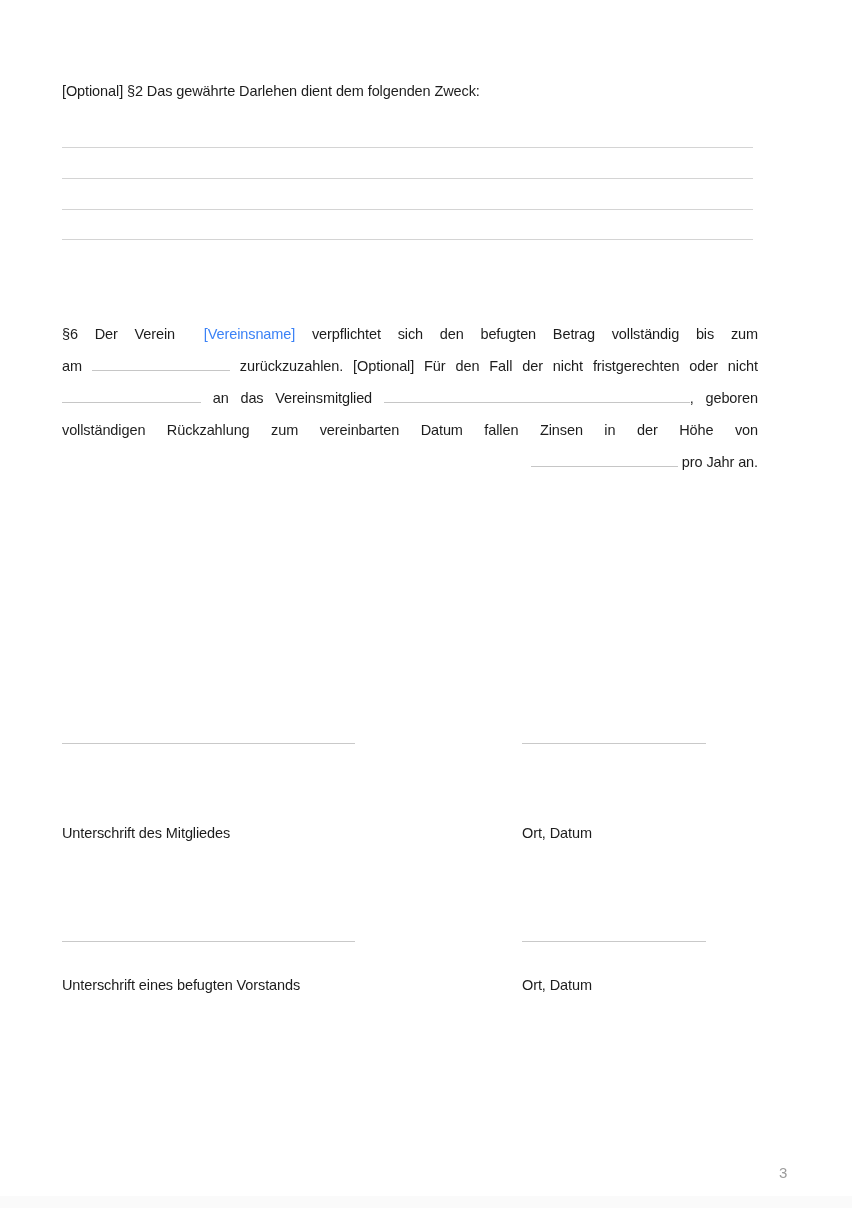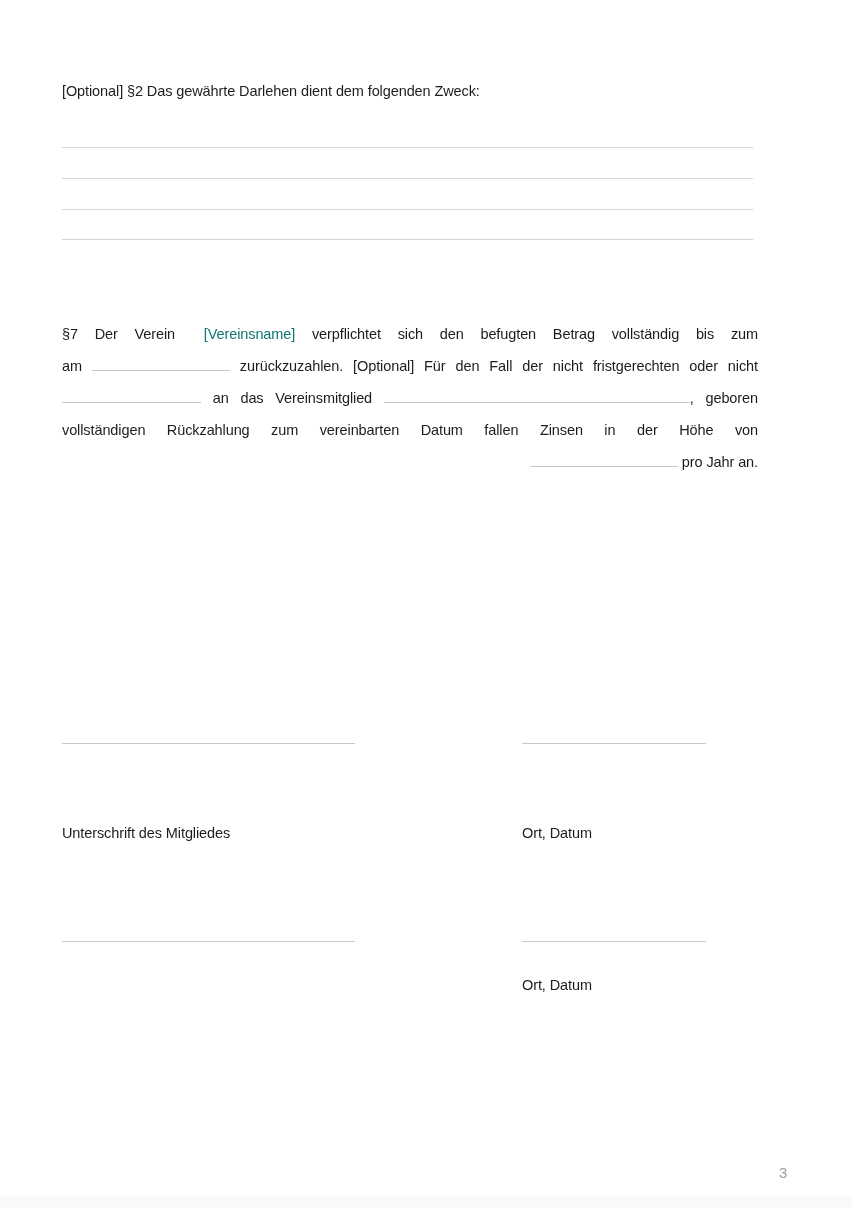--- a/index.html
+++ b/index.html
@@ -51,21 +51,21 @@
     overflow: hidden;
     white-space: normal;
   }
   .jline {
     text-align: justify;
     text-align-last: justify;
     text-justify: inter-word;
   }
   .lline { text-align: right; }
 
-  .ph { color: #0f766e; padding-left: 12px; }
+  .ph { color: #3b82f6; padding-left: 12px; }
 
   .blank {
     display: inline-block;
     height: 15px;
     vertical-align: baseline;
     border-bottom: 1px solid #c6c6c6;
   }
   .w139 { width: 139px; }
   .w306 { width: 306px; }
   .w138 { width: 138px; }
@@ -116,21 +116,21 @@
 
   <div class="heading">[Optional] §2 Das gewährte Darlehen dient dem folgenden Zweck:</div>
 
   <div class="rule r1"></div>
   <div class="rule r2"></div>
   <div class="rule r3"></div>
   <div class="rule r4"></div>
 
   <div class="para para3">
     <div class="jline">
-      <span>§7 Der Verein</span>
+      <span>§6 Der Verein</span>
       <span class="ph">[Vereinsname]</span>
       <span>verpflichtet sich den befugten Betrag vollständig bis zum</span>
     </div>
     <div class="jline">
       <span>am</span>
       <span class="blank w138"></span>
       <span>zurückzuzahlen. [Optional] Für den Fall der nicht fristgerechten oder nicht</span>
     </div>
     <div class="jline">
       <span class="blank w139"></span>
@@ -147,19 +147,20 @@
   </div>
 
 
   <div class="sigrule sig1 left"></div>
   <div class="sigrule sig1 right"></div>
   <div class="siglabel siglab1 left">Unterschrift des Mitgliedes</div>
   <div class="siglabel siglab1 right">Ort, Datum</div>
 
   <div class="sigrule sig2 left"></div>
   <div class="sigrule sig2 right"></div>
+  <div class="siglabel siglab2 left">Unterschrift eines befugten Vorstands</div>
   <div class="siglabel siglab2 right">Ort, Datum</div>
 
   <div class="pagenum">3</div>
 
   <div class="bottomband"></div>
 
 </div>
 
 </body></html>

